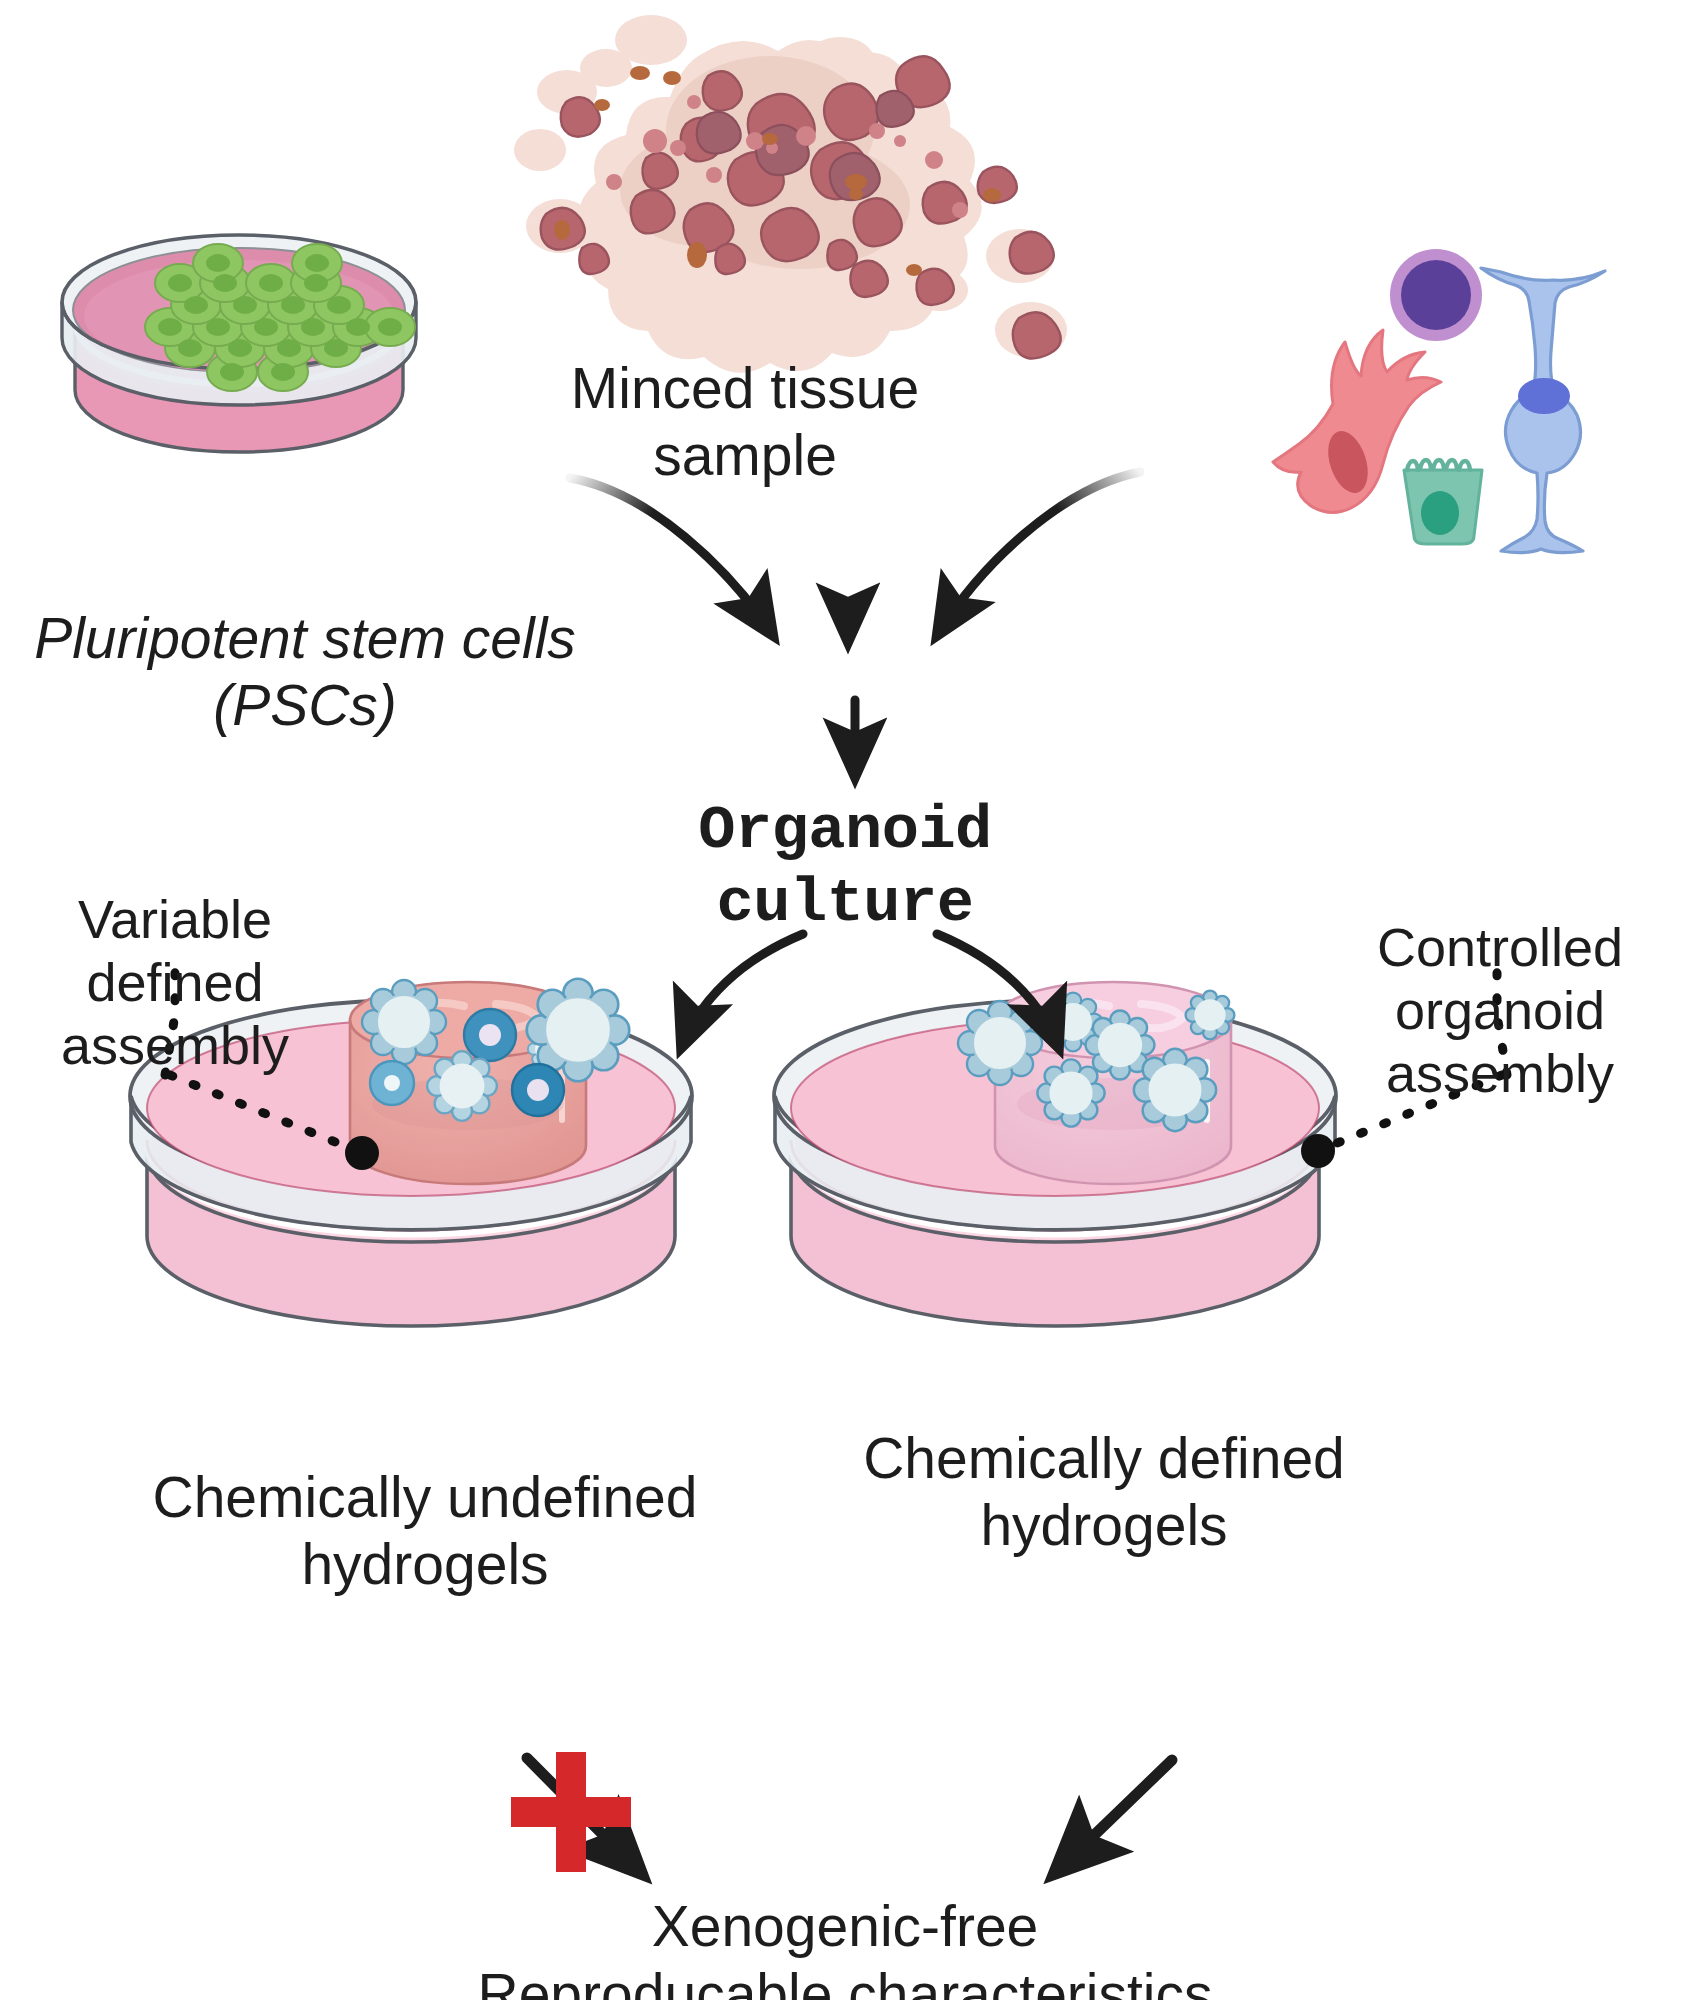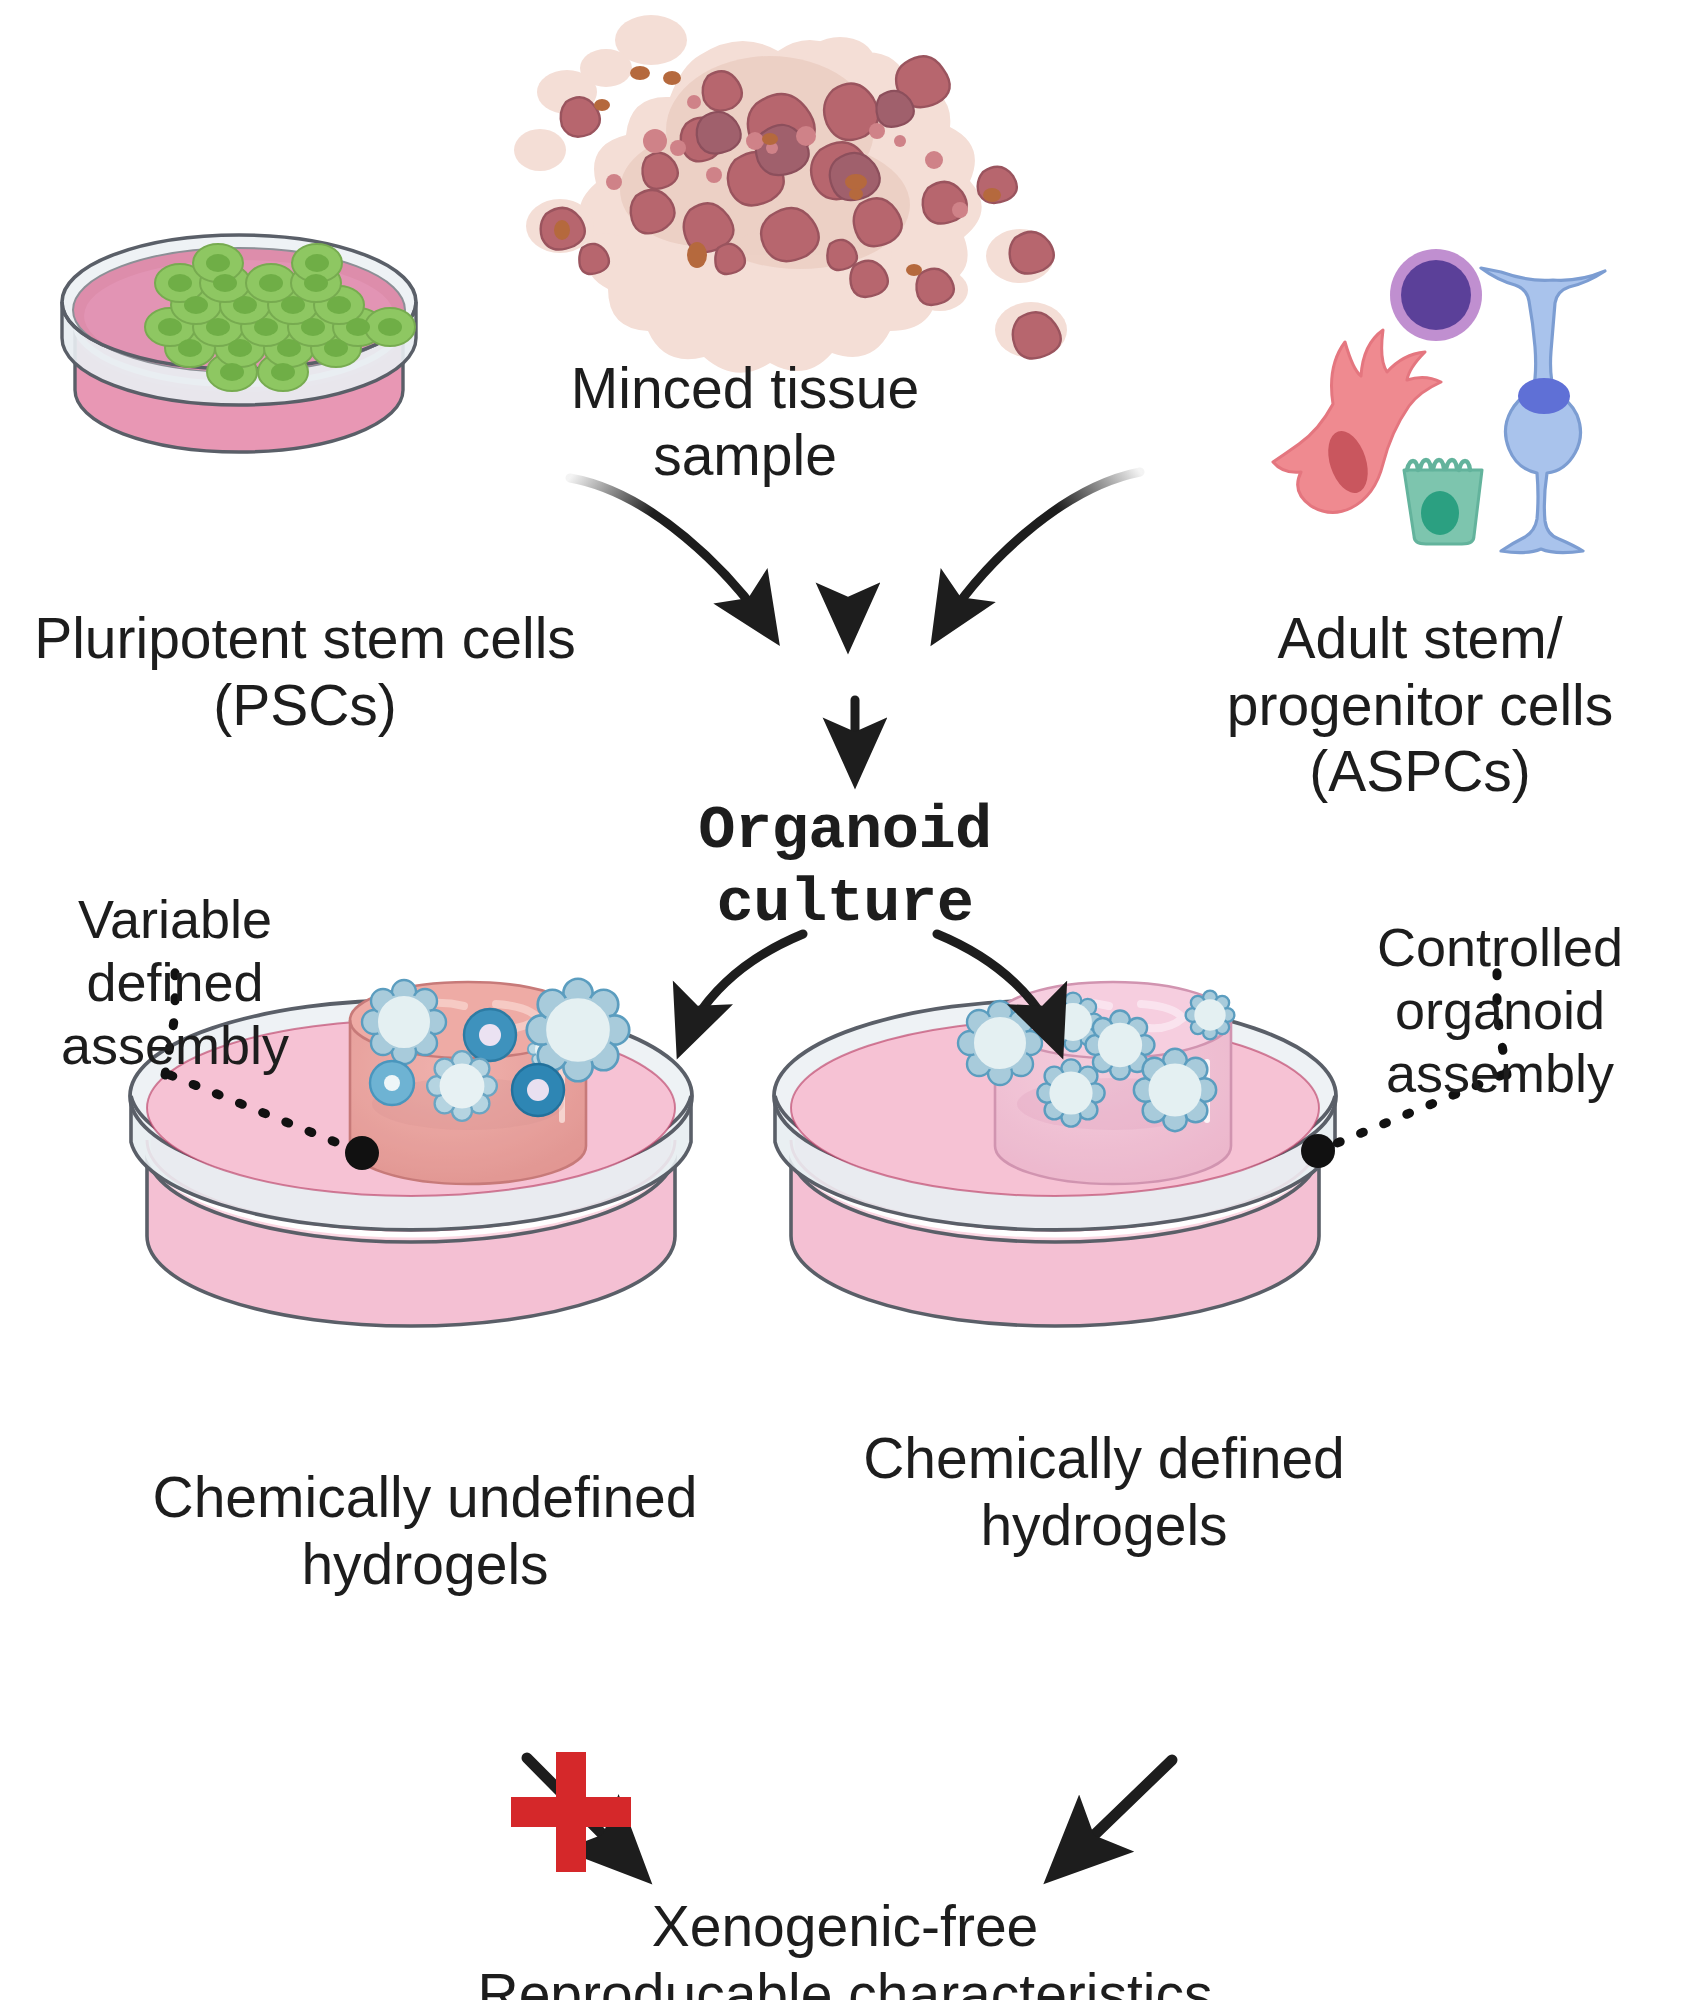--- a/index.html
+++ b/index.html
@@ -485,26 +485,23 @@
   <g>
     <path d="M1507,1075 L1497,1015 L1497,960" fill="none" stroke="#111111" stroke-width="9" stroke-linecap="round" stroke-dasharray="3 22"></path>
     <path d="M1502,1075 L1325,1148" fill="none" stroke="#111111" stroke-width="9" stroke-linecap="round" stroke-dasharray="3 22"></path>
     <circle cx="1318" cy="1151" r="17" fill="#111111"></circle>
   </g>
 </svg>
 
 <div class="lbl lbl-xl nowrap" style="left:560px;top:355px;width:370px;">Minced tissue
 sample</div>
 
-<div class="lbl lbl-xl nowrap" style="left:0px;top:605px;width:610px;">Pluripotent stem cells
+<div class="lbl lbl-xl nowrap" style="left:0px;top:605px;width:610px;font-style:italic;">Pluripotent stem cells
 (PSCs)</div>
 
-<div class="lbl lbl-xl nowrap" style="left:1190px;top:605px;width:460px;">Adult stem/
-progenitor cells
-(ASPCs)</div>
 
 <div class="lbl title-bold" style="left:595px;top:795px;width:500px;font-family:Liberation Mono, monospace;">Organoid culture</div>
 
 <div class="lbl lbl-lg nowrap" style="left:30px;top:888px;width:290px;">Variable
 defined
 assembly</div>
 
 <div class="lbl lbl-lg nowrap" style="left:1355px;top:888px;width:290px;margin-top:28px;">Controlled
 organoid
 assembly</div>

